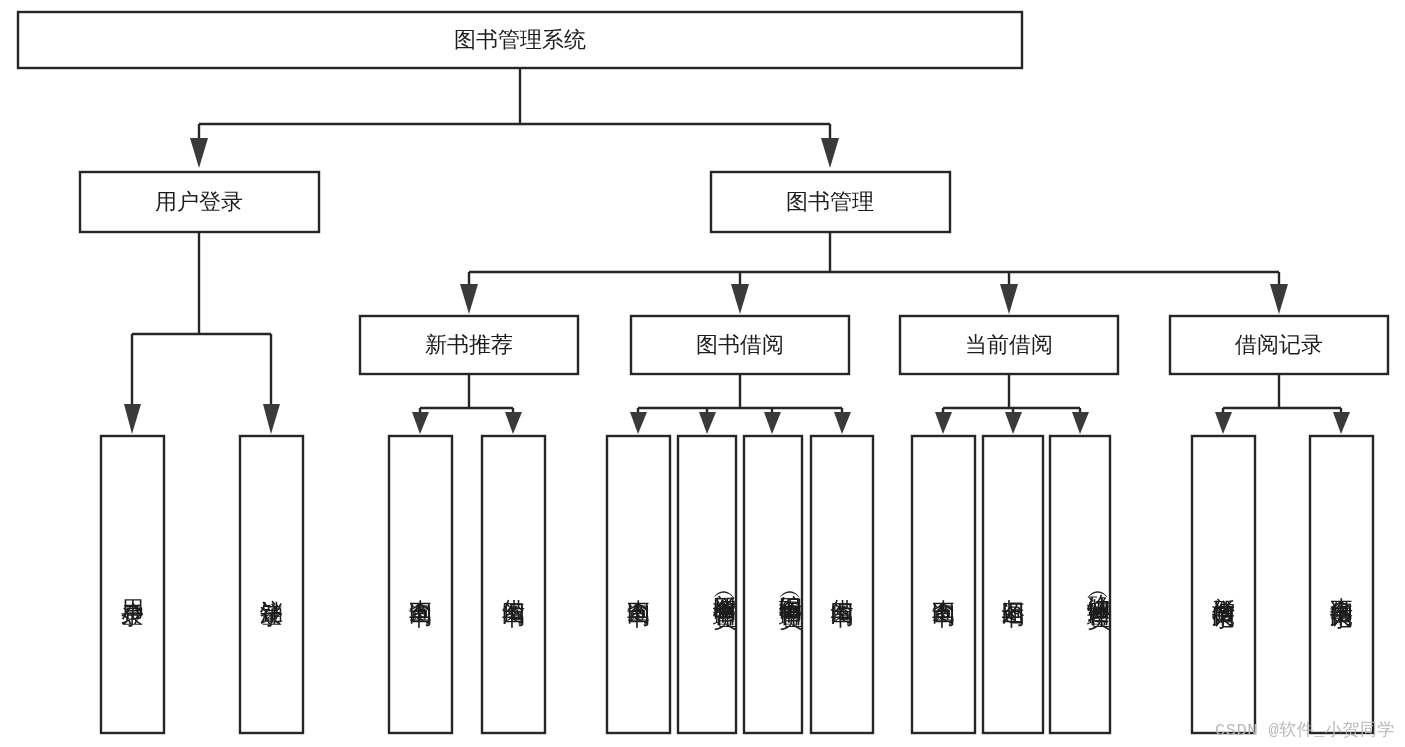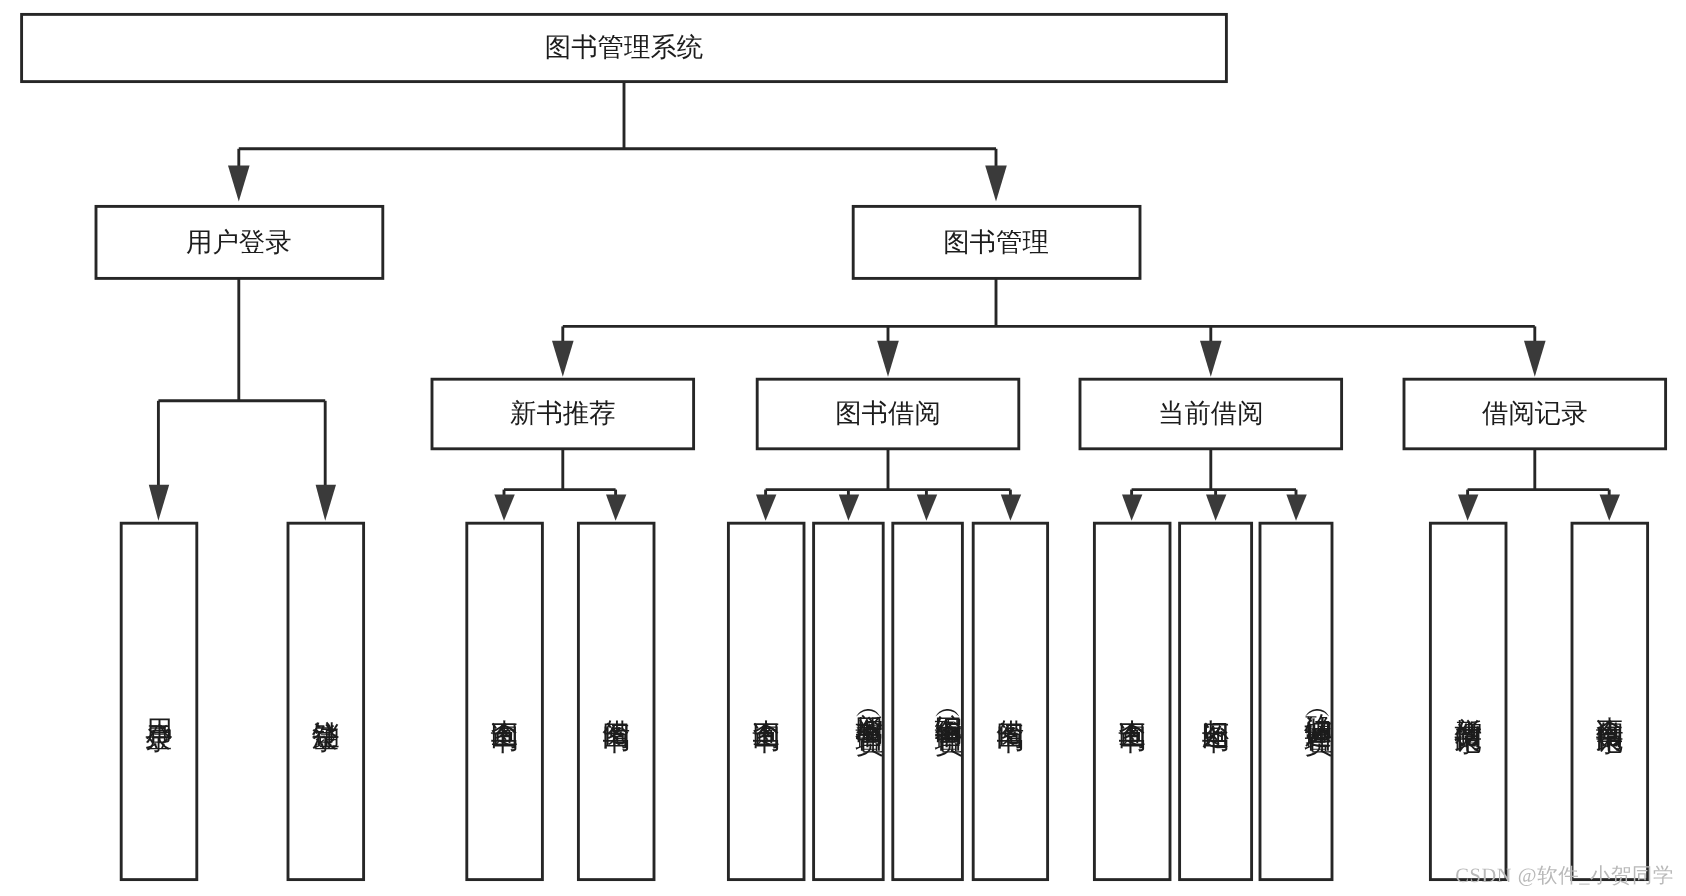--- a/index.html
+++ b/index.html
@@ -61,21 +61,21 @@
     display: flex;
     align-items: center;
     justify-content: center;
     white-space: nowrap;
     pointer-events: none;
   }
   .watermark {
     position: absolute;
     right: 10px;
     bottom: 6px;
-    font-family: Liberation Serif, serif;
+    font-family: Liberation Mono, monospace;
     font-size: 17px;
     color: #b9b9b9;
     letter-spacing: 0.5px;
     white-space: nowrap;
   }
 </style>
 </head>
 <body>
 
 <div id="stage">

